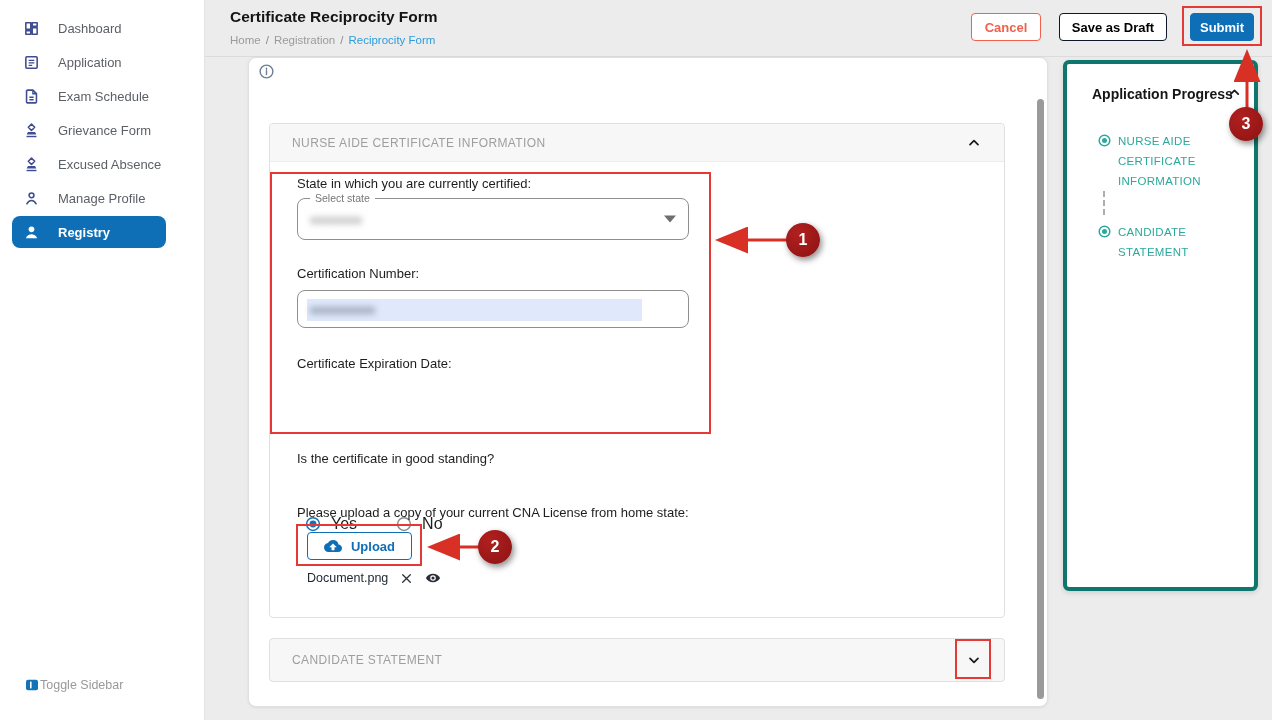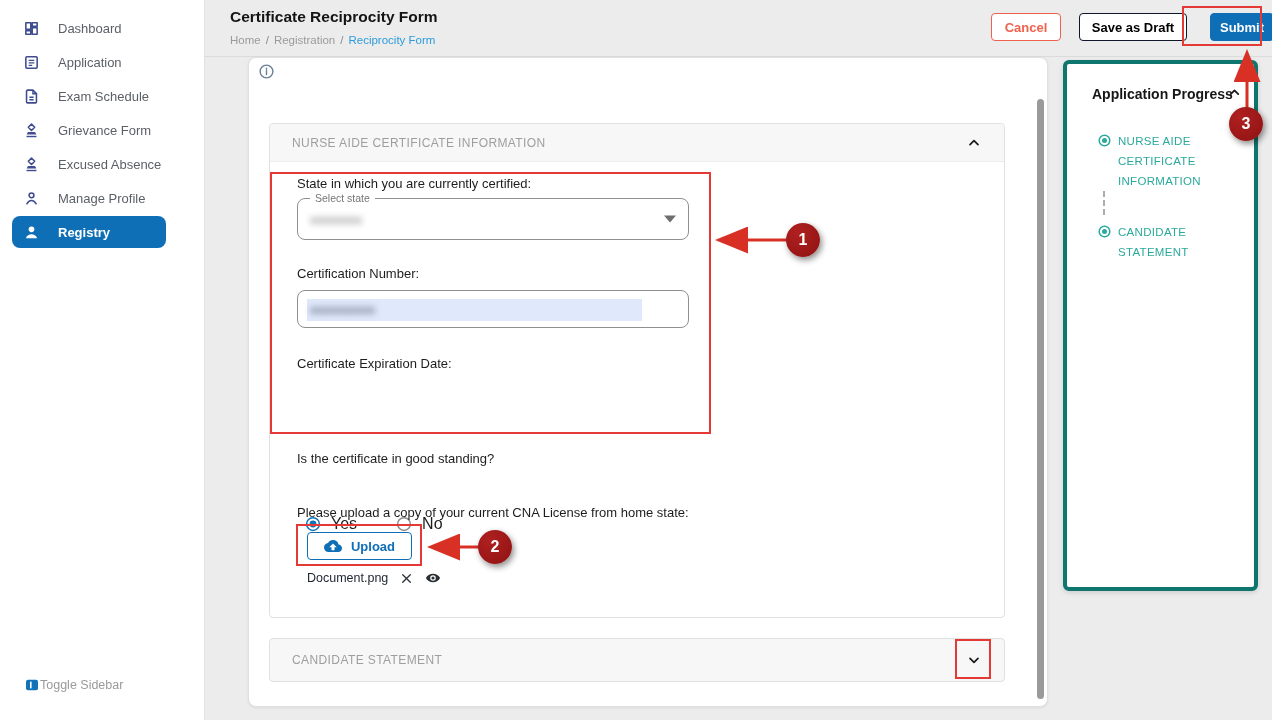--- a/index.html
+++ b/index.html
@@ -16,21 +16,21 @@
   .nav-item.active .nico { color:#fff; }
   .toggle-row { position:absolute; left:24px; top:677px; display:flex; align-items:center; color:#9A9A9A; font-size:12.5px; cursor:pointer; }
 
   
   .content-header { left:205px; top:0; width:1067px; height:57px; border-bottom:1px solid #DBDBDB; }
   .page-title { left:230px; top:8px; font-size:15.5px; font-weight:bold; color:#141414; }
   .breadcrumb { left:230px; top:34px; font-size:11.5px; color:#9B9B9B; }
   .breadcrumb .sep { color:#8A8A8A; margin:0 5px; }
   .breadcrumb .crumb { cursor:pointer; }
   .breadcrumb .crumb.current { color:#2D9CDB; }
-  .btn { position:absolute; top:13px; height:28px; border-radius:4px; font-size:13px; font-weight:bold; display:flex; align-items:center; justify-content:center; background:#fff; cursor:pointer; font-family:"Liberation Sans",sans-serif;margin-left:20px; }
+  .btn { position:absolute; top:13px; height:28px; border-radius:4px; font-size:13px; font-weight:bold; display:flex; align-items:center; justify-content:center; background:#fff; cursor:pointer; font-family:"Liberation Sans",sans-serif; }
   .btn-cancel { left:971px; width:70px; border:1px solid #F0614E; color:#F0614E; }
   .btn-draft { left:1059px; width:108px; border:1px solid #0f172a; color:#000000; }
   .btn-submit { left:1190px; width:64px; border:1px solid #0F6FB6; background:#0F6FB6; color:#fff; }
 
   
   .main-card { left:248px; top:57px; width:800px; height:650px; background:#fff; border:1px solid #E0E0E0; border-radius:8px; box-shadow:0 1px 3px rgba(0,0,0,.07); }
   .info-ic { left:9px; top:5px; color:#6B7F96; cursor:pointer; }
   .section { position:absolute; left:20px; width:736px; border:1px solid #E0E0E0; border-radius:4px; }
   .section-head { display:flex; align-items:center; justify-content:space-between; background:#F7F7F7; padding:0 22px 0 22px; border-radius:4px 4px 0 0; }
   .section-title { color:#9E9E9E; font-size:12px; letter-spacing:.4px; }

